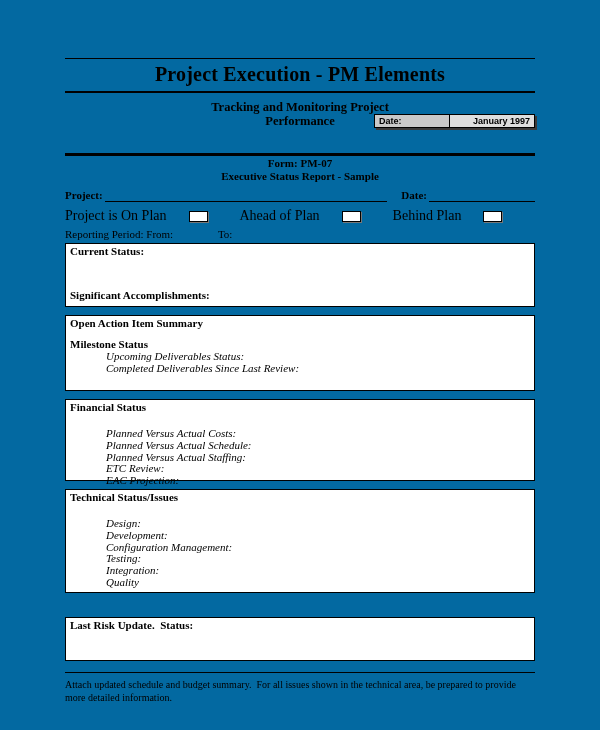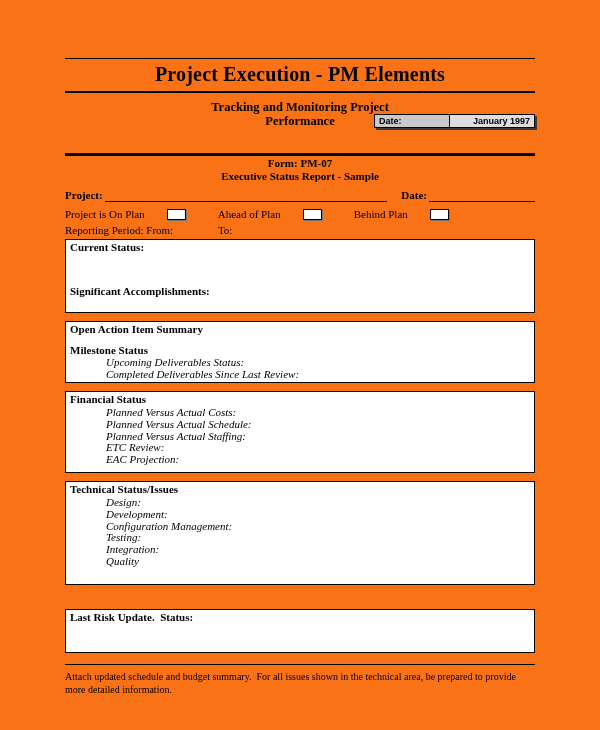--- a/index.html
+++ b/index.html
@@ -1,47 +1,47 @@
 <!DOCTYPE html>
 <html><head>
 <meta charset="utf-8">
 <style>
   html,body{margin:0;padding:0;}
   body{width:600px;height:730px;background:#ffffff;font-family:"Liberation Serif",serif;color:#000;}
-  .page{position:relative;width:600px;height:730px;padding:58px 65px 0;box-sizing:border-box;background:#f97316;overflow:hidden;}
+  .page{position:relative;width:600px;height:730px;padding:58px 65px 0;box-sizing:border-box;background:#0369a1;overflow:hidden;}
   .rule{border:0;border-top:1px solid #000;height:0;}
   .rule.med{border-top-width:2px;}
   .rule.thick{border-top-width:3px;}
   .title{text-align:center;font-size:20px;font-weight:bold;padding:4px 0 5px;letter-spacing:.2px;}
   .subheader{position:relative;height:60px;}
   .subtitle{padding-top:7px;text-align:center;font-size:12.5px;font-weight:bold;line-height:1.15;}
   .version-table{position:absolute;right:0;top:21px;border-collapse:collapse;font-family:"Liberation Sans",sans-serif;font-size:9px;font-weight:bold;box-shadow:2px 2px 0 #3a3a3a;}
   .version-table td{border:1px solid #000;padding:1px 4px;}
   .vt-label{background:#c9c9c9;width:66px;text-align:left;}
   .vt-value{background:#dedede;width:76px;text-align:right;}
   .form-number,.form-title{text-align:center;font-size:11px;font-weight:bold;line-height:1.2;}
   .form-number{margin-top:1px;text-align:center;}
   .field-row{display:flex;align-items:flex-end;margin-top:5px;font-size:11px;line-height:1.2;}
   .b{font-weight:bold;}
   .fill{border-bottom:1.5px solid #000;height:13px;display:inline-block;}
   .grow{flex:1;margin-right:14px;margin-left:2px;}
   .date-fill{width:106px;margin-left:2px;}
-  .check-row{display:flex;align-items:center;margin-top:6px;font-size:11px;gap:15px;}
+  .check-row{display:flex;align-items:center;margin-top:6px;font-size:14px;gap:15px;}
   .checkbox{width:17px;height:9px;border:1px solid #000;background:#fff;box-shadow:1px 1px 0 #777;margin-left:7px;margin-right:17px;display:inline-block;}
   .checkbox.last{margin-right:0;}
   .report-row{margin-top:4px;font-size:11px;}
   .to-lbl{margin-left:42px;}
   .box{border:1px solid #000;margin-top:3px;padding:2px 4px;font-size:11px;line-height:1.07;box-sizing:border-box;background:#fff;}
   .bh{font-weight:bold;}
-  .box-current{height:74px;}
+  .box-current{height:64px;}
   .accomplishments{margin-top:32px;}
-  .box-action{height:62px;margin-top:8px;}
+  .box-action{height:76px;margin-top:8px;}
   .milestone{margin-top:9px;}
   .items{font-style:italic;padding-left:36px;}
-  .items.gap{margin-top:1px;}
+  .items.gap{margin-top:14px;}
   .box-financial{height:82px;margin-top:8px;}
   .box-technical{height:104px;margin-top:8px;}
   .box-risk{height:44px;margin-top:24px;}
   .preserve{white-space:pre-wrap;}
   .footer{margin-top:11px;border-top:1px solid #000;padding-top:6px;font-size:10px;line-height:1.25;}
 </style>
 </head>
 <body>
 
 <div class="page">

